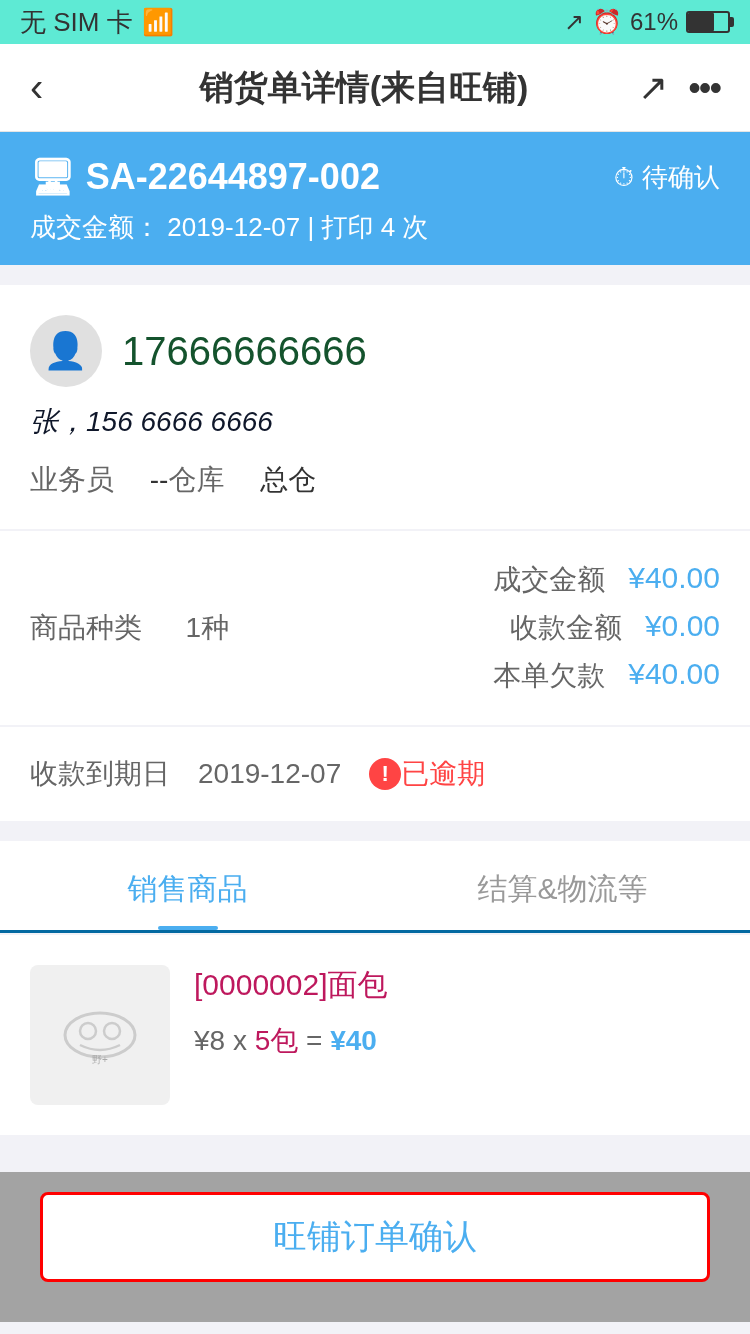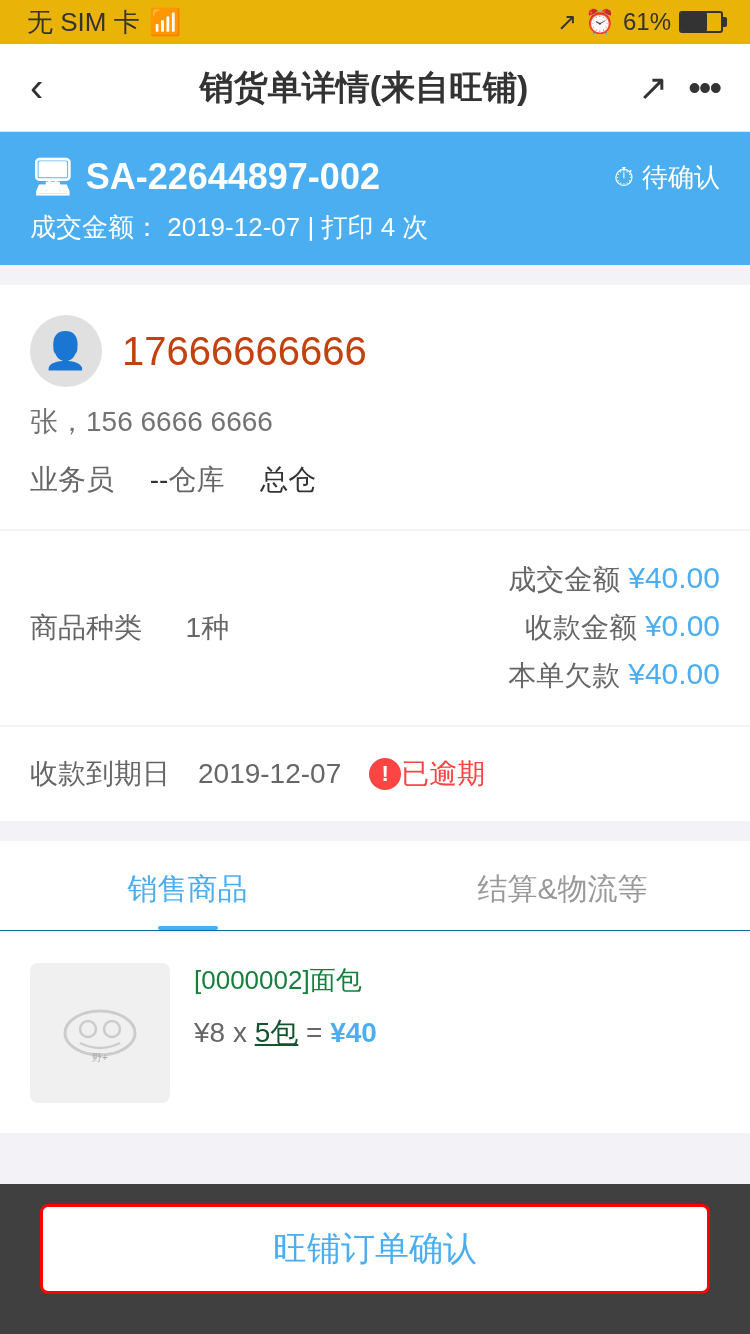--- a/index.html
+++ b/index.html
@@ -10,25 +10,25 @@
       font-family: -apple-system, "PingFang SC", "Helvetica Neue", Arial, sans-serif;
       background: #f2f2f7;
       font-size: 28px;
       color: #333;
     }
 
     
     .status-bar {
       width: 750px;
       height: 44px;
-      background: #eab308;
+      background: #5eead4;
       display: flex;
       align-items: center;
       justify-content: space-between;
-      padding: 0 27px;
+      padding: 0 20px;
       font-size: 26px;
       font-weight: 500;
     }
     .status-left {
       display: flex;
       align-items: center;
       gap: 10px;
     }
     .status-center {
       font-size: 28px;
@@ -154,26 +154,27 @@
       background: #e0e0e0;
       display: flex;
       align-items: center;
       justify-content: center;
       font-size: 36px;
       color: #aaa;
     }
     .customer-phone {
       font-size: 40px;
       font-weight: 500;
-      color: #c2410c;
+      color: #14532d;
     }
     .customer-name {
       font-size: 28px;
-      color: #737373;
+      color: #0f172a;
       margin-bottom: 20px;
+      font-style: italic;
     }
     .customer-meta {
       display: flex;
     }
     .meta-item {
       font-size: 28px;
       color: #666;
     }
     .meta-label {
       color: #666;
@@ -198,21 +199,21 @@
       color: #666;
     }
     .amounts-right {
       display: flex;
       flex-direction: column;
       align-items: flex-end;
       gap: 10px;
     }
     .amount-line {
       display: flex;
-      gap: 8px;
+      gap: 23px;
       font-size: 28px;
     }
     .amount-label {
       color: #666;
     }
     .amount-value-blue {
       color: #4baef0;
       font-size: 30px;
     }
 
@@ -242,21 +243,21 @@
     }
     .overdue-text {
       color: #ff4444;
       font-size: 28px;
     }
 
     
     .tabs-container {
       background: #fff;
       display: flex;
-      border-bottom: 1px solid #0369a1;
+      border-bottom: 3px solid #0369a1;
     }
     .tab-item {
       flex: 1;
       text-align: center;
       padding: 28px 0 20px 0;
       font-size: 30px;
       color: #999;
       position: relative;
       cursor: pointer;
     }
@@ -290,50 +291,49 @@
       border-radius: 8px;
       display: flex;
       align-items: center;
       justify-content: center;
       flex-shrink: 0;
     }
     .product-info {
       flex: 1;
     }
     .product-name {
-      font-size: 26px;
-      color: #15803d;
+      font-size: 30px;
+      color: #be185d;
       margin-bottom: 16px;
     }
     .product-price-line {
       font-size: 28px;
       color: #666;
     }
     .price-qty {
-      color: #14532d;
-      text-decoration: underline;
+      color: #be185d;
     }
     .price-total {
       color: #4baef0;
       font-weight: 600;
     }
 
     
     .content-area {
       background: #f2f2f7;
       min-height: 260px;
     }
 
     
     .bottom-bar {
       position: fixed;
-      bottom: 0;
+      bottom: 12px;
       left: 0;
       width: 750px;
-      background: #404040;
+      background: #a3a3a3;
       padding: 20px 40px 40px 40px;
     }
     .confirm-button {
       width: 100%;
       height: 90px;
       border: 3px solid #ff0000;
       background: #fff;
       color: #4baef0;
       font-size: 34px;
       font-weight: 500;

